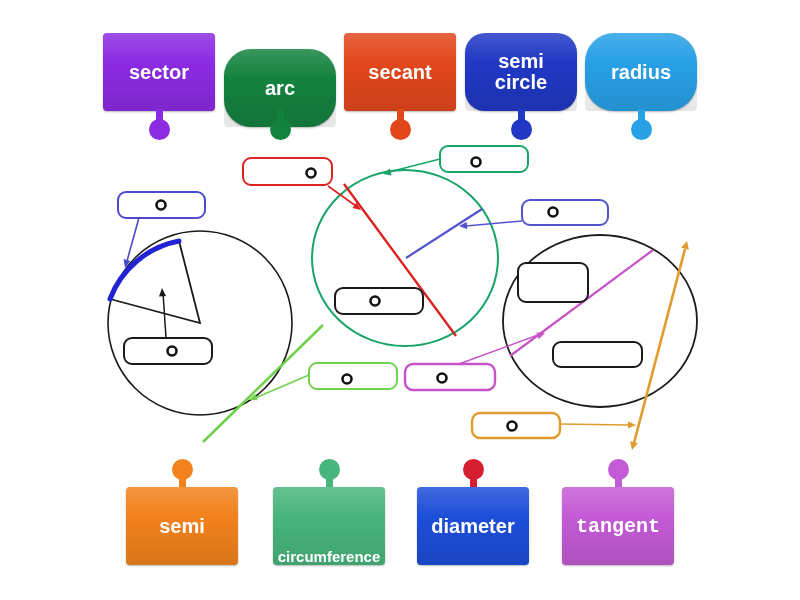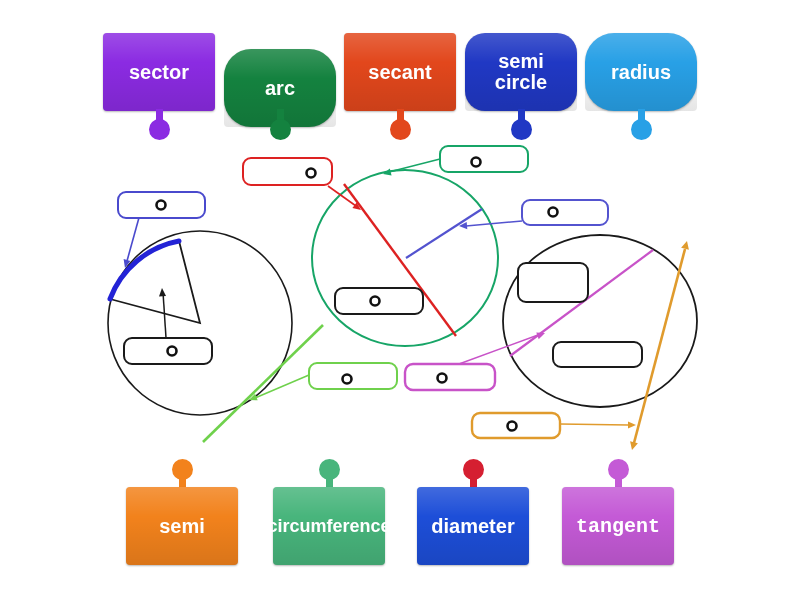--- a/index.html
+++ b/index.html
@@ -25,21 +25,21 @@
     color:#ffffff;
     font-size:20px; font-weight:bold; line-height:1.05;
     box-shadow:0 1px 2px rgba(0,0,0,.28);
     cursor:grab;
   }
   .tile::after {
     content:""; position:absolute; inset:0; border-radius:4px;
     background:linear-gradient(180deg, rgba(255,255,255,.16) 0%, rgba(255,255,255,0) 38%, rgba(0,0,0,.10) 100%);
     pointer-events:none;
   }
-  .tile.small-text { font-size:18px; }
+  .tile.small-text { font-size:15px;align-items:flex-end; }
   .pin-stem { position:absolute; width:7px; height:15px; }
   .pin-dot  { position:absolute; width:21px; height:21px; border-radius:50%; }
   .tile-label { position:relative; z-index:1; padding:0 6px; }
 </style>
 </head>
 <body>
 
 <div id="stage">
 
   <svg id="diagram-svg" width="800" height="600" viewBox="0 0 800 600">

